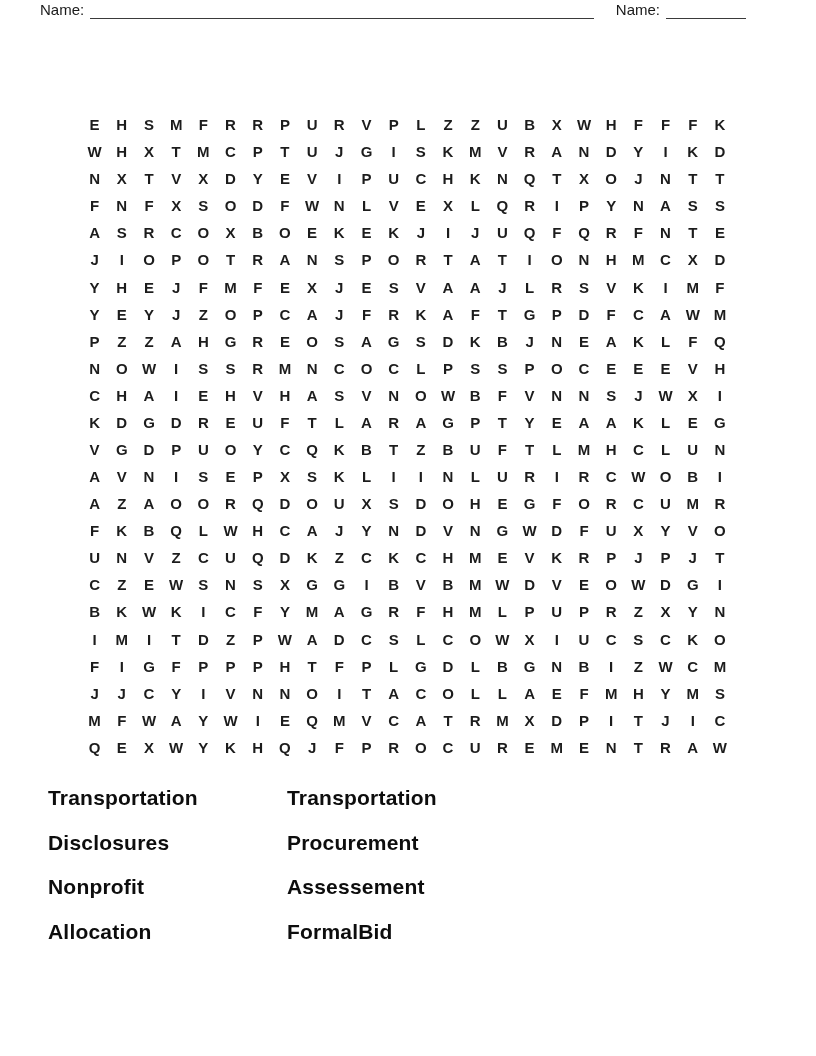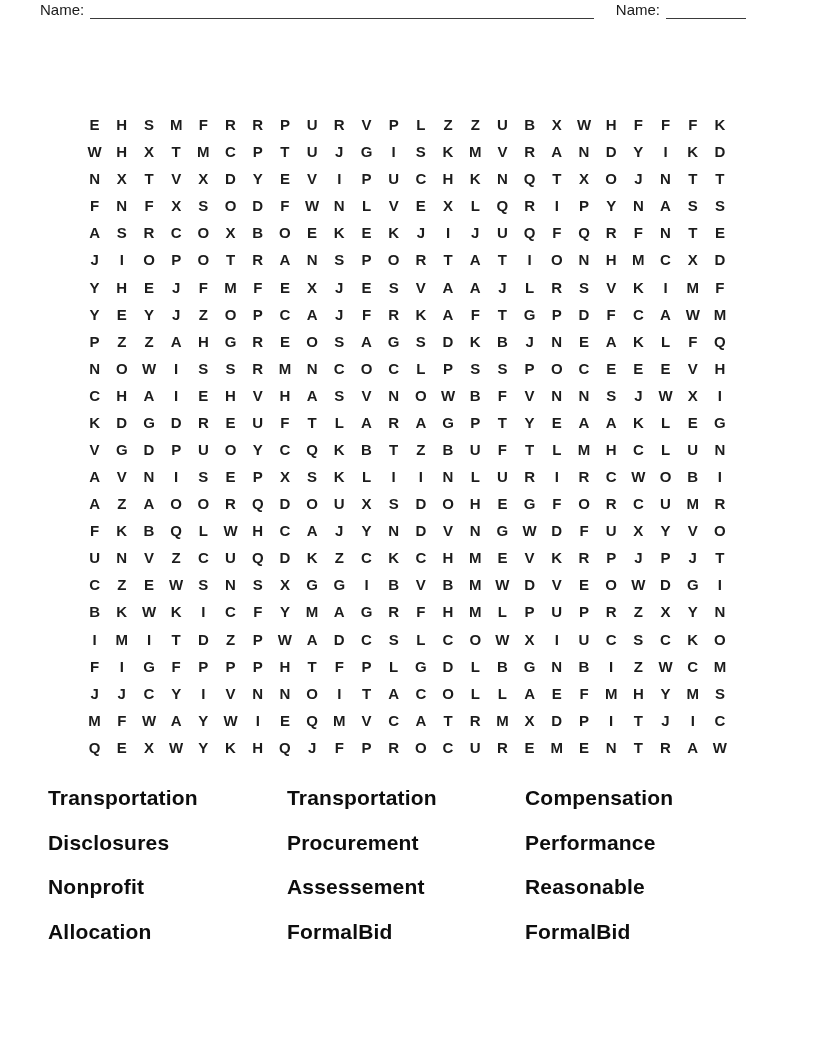--- a/index.html
+++ b/index.html
@@ -659,21 +659,15 @@
         <div class="word">Disclosures</div>
         <div class="word">Nonprofit</div>
         <div class="word">Allocation</div>
       </div>
     <div class="word-column">
         <div class="word">Transportation</div>
         <div class="word">Procurement</div>
         <div class="word">Assessement</div>
         <div class="word">FormalBid</div>
       </div>
-    <div class="word-column">
-        <div class="word">Compensation</div>
-        <div class="word">Performance</div>
-        <div class="word">Reasonable</div>
-        <div class="word">FormalBid</div>
-      </div>
   </div>
 
 </div>
 
 </body></html>

